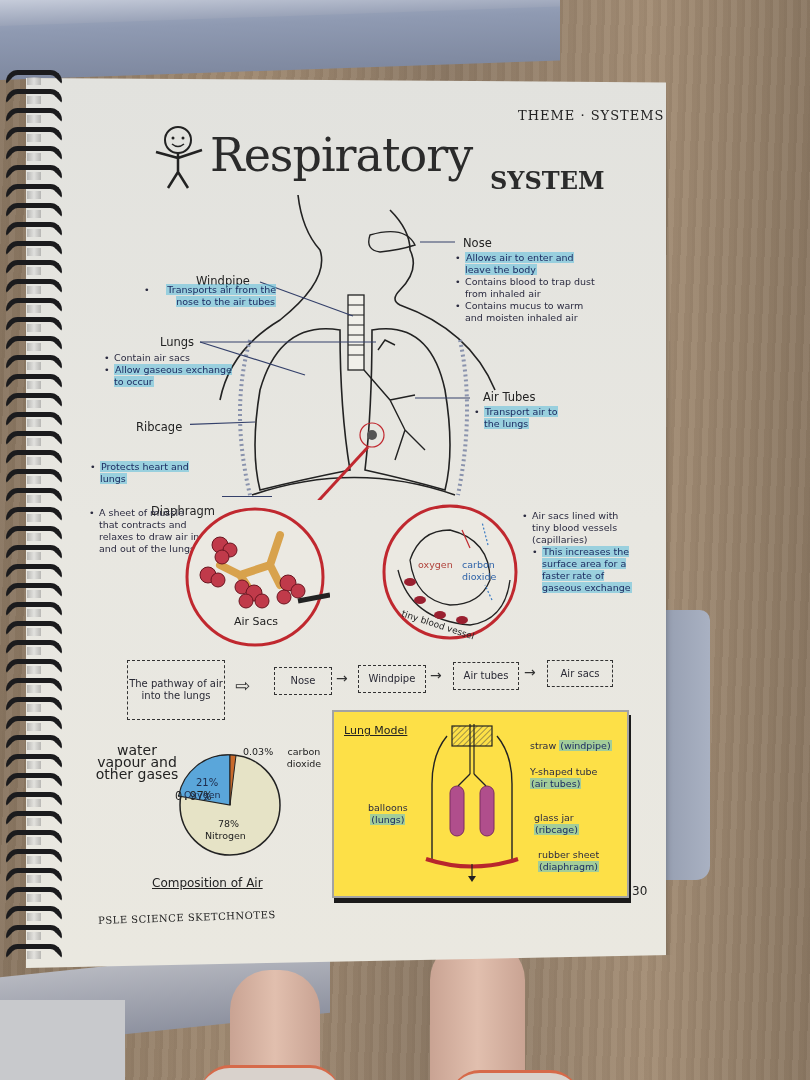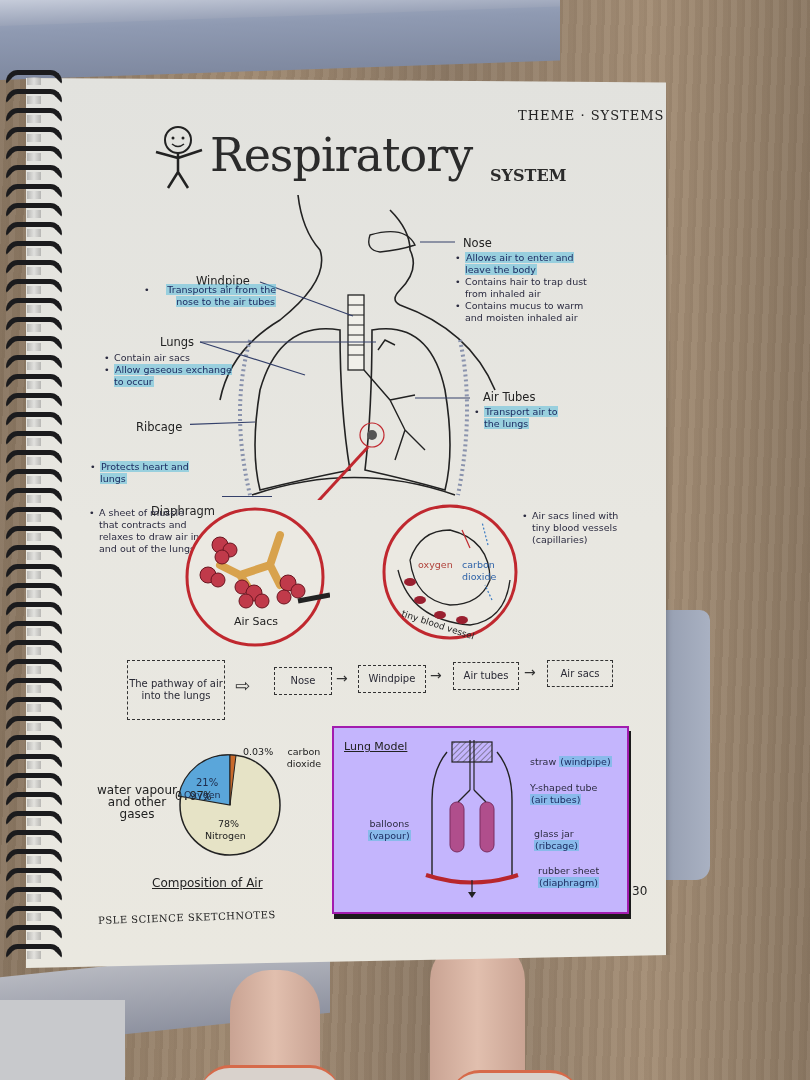--- a/index.html
+++ b/index.html
@@ -63,42 +63,42 @@
     .abs { position: absolute; }
     .theme {
       left: 518px; top: 108px; font-size: 13px; letter-spacing: 1px;
       font-family: "DejaVu Serif", serif; color: #222;
     }
     .title {
       left: 210px; top: 128px; font-size: 46px; font-weight: normal;
       font-family: "DejaVu Serif", serif; color: #2b2b2b; letter-spacing: -1px;
     }
     .title-sub {
-      left: 490px; top: 166px; font-size: 16px; font-weight: bold;
+      left: 490px; top: 166px; font-size: 24px; font-weight: bold;
       font-family: "DejaVu Serif", serif; color: #2b2b2b;
     }
     .baby { left: 148px; top: 122px; width: 62px; height: 70px; }
 
     .label { font-size: 11.5px; color: #222; }
     .bul { font-size: 9.5px; line-height: 12px; color: #2b2b40; }
     .hl { background: rgba(90,190,220,0.55); padding: 0 1px; color: #1d2d62; }
     .bullet-list { list-style: none; }
     .bullet-list li { position: relative; padding-left: 10px; }
     .bullet-list li::before { content: "•"; position: absolute; left: 0; top: 0; }
 
     .flowbox {
       position: absolute; border: 1.5px dashed #333; font-size: 10px;
       display: flex; align-items: center; justify-content: center; text-align: center;
       color: #2a2a35; line-height: 12px;
     }
     .arrow { position: absolute; font-size: 14px; color: #333; }
 
     .lung-model {
-      position: absolute; left: 332px; top: 726px; width: 297px; height: 188px;
-      border: 2px solid #a21caf; box-shadow: 2px 5px 0 #1b1b1b; background: #c4b5fd;
+      position: absolute; left: 332px; top: 710px; width: 297px; height: 188px;
+      border: 2px solid #a3a3a3; box-shadow: 2px 5px 0 #1b1b1b; background: #fde047;
     }
     .pie-title { text-decoration: underline; font-size: 12px; }
     .footer-brand { font-family: "DejaVu Serif", serif; font-size: 10px; letter-spacing: 0.5px; color: #222; }
     .pagenum { font-size: 12px; color: #222; }
   </style>
 </head>
 <body>
 
 <div class="wood-grain"></div>
 <div class="bin">
@@ -219,21 +219,21 @@
   <line x1="10" y1="152" x2="115" y2="185" stroke="#34406a" stroke-width="1.2"></line>
   <line x1="225" y1="208" x2="280" y2="208" stroke="#34406a" stroke-width="1.2"></line>
   <line x1="-20" y1="235" x2="65" y2="232" stroke="#34406a" stroke-width="1.2"></line>
 
   <line x1="178" y1="257" x2="120" y2="320" stroke="#c0282f" stroke-width="3"></line>
 </svg>
 
 <div class="abs label" style="left:463px; top:236px;">Nose</div>
 <ul class="abs bullet-list bul" style="left:455px; top:252px; width:140px;">
   <li><span class="hl">Allows air to enter and leave the body</span></li>
-  <li><span>Contains hair to trap dust from inhaled air</span></li>
+  <li><span>Contains blood to trap dust from inhaled air</span></li>
   <li><span>Contains mucus to warm and moisten inhaled air</span></li>
 </ul>
 
 <div class="abs label" style="left:196px; top:274px;">Windpipe</div>
 <ul class="abs bullet-list bul" style="left:144px; top:284px; width:132px;text-align:right;">
   <li><span class="hl">Transports air from the nose to the air tubes</span></li>
 </ul>
 
 <div class="abs label" style="left:160px; top:335px;">Lungs</div>
 <ul class="abs bullet-list bul" style="left:104px; top:352px; width:140px;">
@@ -292,41 +292,44 @@
   <line x1="108" y1="45" x2="102" y2="22" stroke="#3a7ac2" stroke-width="1.2" stroke-dasharray="2 2"></line>
   <line x1="112" y1="100" x2="105" y2="85" stroke="#3a7ac2" stroke-width="1.2" stroke-dasharray="2 2"></line>
 </svg>
 <div class="abs" style="left:418px; top:559px; font-size:9.5px; color:#b0423a;">oxygen</div>
 <div class="abs" style="left:462px; top:559px; width:40px; font-size:9.5px; line-height:12px; color:#2f63a8;">carbon dioxide</div>
 <div class="abs" style="left:400px; top:620px; font-size:9px; color:#222; transform:rotate(18deg);">tiny blood vessel</div>
 
 <ul class="abs bullet-list bul" style="left:522px; top:510px; width:112px;">
   <li>
     <span>Air sacs lined with tiny blood vessels (capillaries)</span>
+    <ul class="bullet-list">
+      <li><span class="hl">This increases the surface area for a faster rate of gaseous exchange</span></li>
+    </ul>
   </li>
 </ul>
 
 <div class="flowbox" style="left:127px; top:660px; width:98px; height:60px;">The pathway of air into the lungs</div>
 <div class="arrow" style="left:235px; top:675px; font-size:18px;">⇨</div>
 <div class="flowbox" style="left:274px; top:667px; width:58px; height:28px;">Nose</div>
 <div class="arrow" style="left:336px; top:670px;">→</div>
 <div class="flowbox" style="left:358px; top:665px; width:68px; height:28px;">Windpipe</div>
 <div class="arrow" style="left:430px; top:667px;">→</div>
 <div class="flowbox" style="left:453px; top:662px; width:66px; height:28px;">Air tubes</div>
 <div class="arrow" style="left:524px; top:664px;">→</div>
 <div class="flowbox" style="left:547px; top:660px; width:66px; height:27px;">Air sacs</div>
 
 <svg class="abs" style="left:175px; top:750px; width:110px; height:110px;" viewBox="0 0 110 110">
   <circle cx="55" cy="55" r="50" fill="#e6e3c6" stroke="#222" stroke-width="1.5"></circle>
 
   <path d="M55 55 L55 5 A50 50 0 0 0 3.6 46 Z" fill="#5aa6da" stroke="#222" stroke-width="1.2"></path>
 
   <path d="M55 55 L55 5 A50 50 0 0 1 61 5.4 Z" fill="#c96a2a" stroke="#222" stroke-width="1"></path>
 </svg>
-<div class="abs" style="left:92px; top:784px; width:90px; font-size:12px; line-height:12px; text-align:center; color:#222;">water vapour and other gases</div>
+<div class="abs" style="left:92px; top:744px; width:90px; font-size:14px; line-height:12px; text-align:center; color:#222;">water vapour and other gases</div>
 <div class="abs" style="left:175px; top:790px; font-size:12px; color:#222;font-family:Liberation Mono, monospace;">0.97%</div>
 <div class="abs" style="left:243px; top:746px; font-size:9.5px; color:#222;">0.03%</div>
 <div class="abs" style="left:284px; top:746px; width:40px; font-size:9.5px; line-height:12px; text-align:center; color:#222;">carbon dioxide</div>
 <div class="abs" style="left:196px; top:777px; font-size:10px; color:#1e2b4a;text-align:center;">21%</div>
 <div class="abs" style="left:184px; top:789px; font-size:9.5px; color:#1e2b4a;">Oxygen</div>
 <div class="abs" style="left:218px; top:818px; font-size:9.5px; color:#222;">78%</div>
 <div class="abs" style="left:205px; top:830px; font-size:9.5px; color:#222;">Nitrogen</div>
 <div class="abs pie-title" style="left:152px; top:876px; color:#222;">Composition of Air</div>
 
 <div class="lung-model">
@@ -352,21 +355,21 @@
   <div class="abs bul" style="left:196px; top:28px;text-align:right;">
     <span>straw</span>
     <span class="hl">(windpipe)</span>
   </div>
   <div class="abs bul" style="left:196px; top:54px; width:90px;">
     <div>Y-shaped tube</div>
     <span class="hl">(air tubes)</span>
   </div>
   <div class="abs bul" style="left:34px; top:90px; text-align:center;">
     <div>balloons</div>
-    <span class="hl">(vapour)</span>
+    <span class="hl">(lungs)</span>
   </div>
   <div class="abs bul" style="left:200px; top:100px;">
     <div>glass jar</div>
     <span class="hl">(ribcage)</span>
   </div>
   <div class="abs bul" style="left:204px; top:137px;">
     <div>rubber sheet</div>
     <span class="hl">(diaphragm)</span>
   </div>
 </div>

